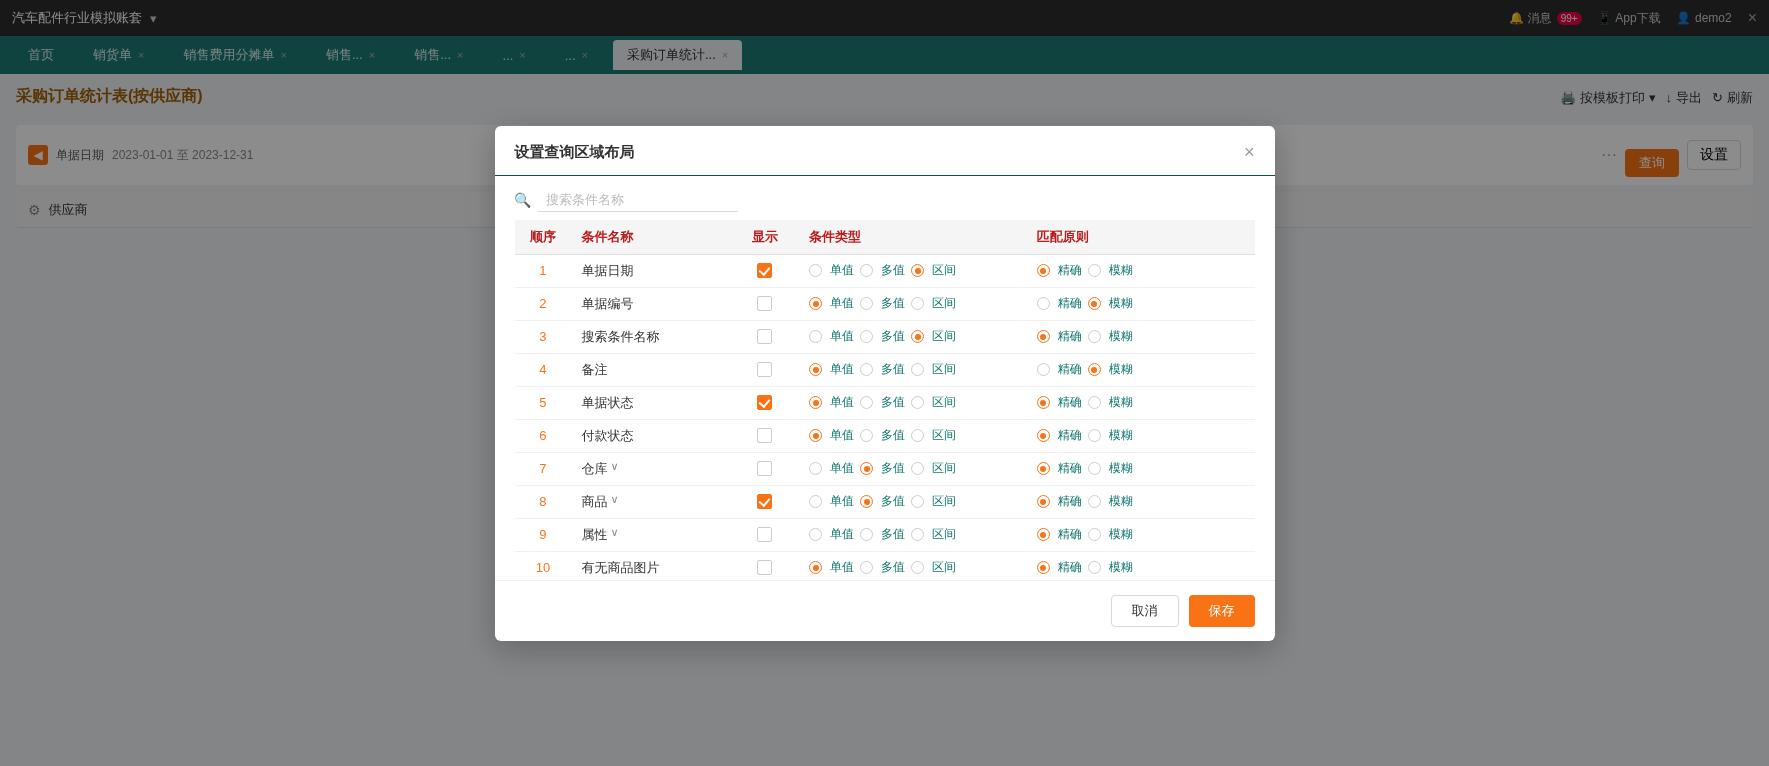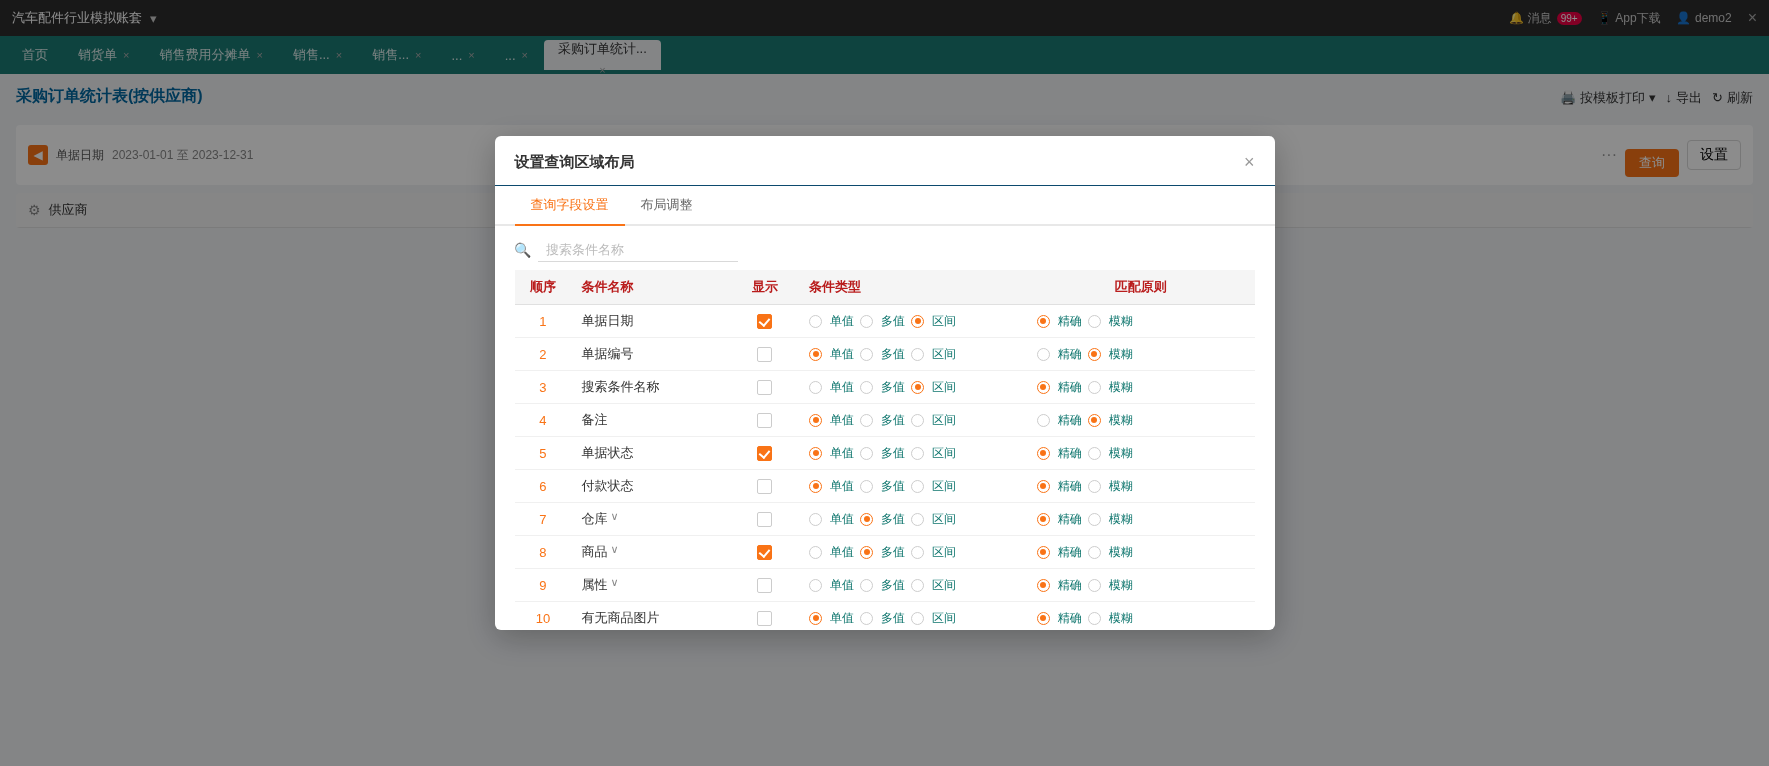--- a/index.html
+++ b/index.html
@@ -23,51 +23,50 @@
       font-size: 10px; padding: 1px 4px; margin-left: 2px;
     }
     .close-x { color: #aaa; cursor: pointer; font-size: 16px; }
 
     
     .tab-bar {
       height: 38px;
       background: #1a7b74;
       display: flex;
       align-items: center;
-      padding: 0 8px;
-      gap: 2px;
+      padding: 0 14px;
+      gap: 11px;
     }
     .tab-item {
       height: 30px;
       padding: 0 14px;
       border-radius: 4px 4px 0 0;
       display: flex;
       align-items: center;
       color: rgba(255,255,255,0.85);
       font-size: 13px;
       cursor: pointer;
       gap: 6px;
     }
     .tab-item.active {
       background: #f0f2f5;
       color: #333;
-      flex-direction: column;
     }
     .tab-close { font-size: 11px; color: #aaa; }
 
     
     .page-area {
       background: #f0f2f5;
       padding: 12px 16px;
       position: relative;
     }
     .page-title {
       font-size: 16px;
       font-weight: bold;
-      color: #0369a1;
+      color: #a16207;
       margin-bottom: 10px;
     }
     .page-toolbar {
       display: flex;
       align-items: center;
       justify-content: flex-end;
       gap: 10px;
       margin-bottom: 8px;
     }
     .toolbar-btn {
@@ -248,21 +247,21 @@
       padding: 7px 10px;
       font-size: 13px;
       color: #333;
       vertical-align: middle;
     }
     .order-num { color: #f97316; font-weight: 500; }
     .col-order { width: 50px; text-align: center; }
     .col-name { width: 140px; }
     .col-show { width: 60px; text-align: center; }
     .col-type { width: 200px; }
-    .col-match { width: 200px; text-align: center; }
+    .col-match { width: 200px; }
 
     
     .cb-wrap {
       display: flex;
       justify-content: center;
       align-items: center;
     }
     .custom-checkbox {
       width: 15px; height: 15px;
       border: 1.5px solid #ccc;
@@ -441,28 +440,20 @@
 </div>
 
 <div class="overlay">
   <div class="dialog">
 
     <div class="dialog-header">
       <span class="dialog-title">设置查询区域布局</span>
       <span class="dialog-close">×</span>
     </div>
 
-    <div class="dialog-tabs">
-      <div class="dialog-tab active">
-        <span>查询字段设置</span>
-      </div>
-      <div class="dialog-tab">
-        <span>布局调整</span>
-      </div>
-    </div>
 
     <div class="dialog-search">
       <span style="color:#aaa; font-size:14px;">🔍</span>
       <input class="dialog-search-input" type="text" placeholder="搜索条件名称" style="">
     </div>
 
     <div class="dialog-table">
       <div class="table-scroll-wrap">
         <table>
           <thead>
@@ -849,14 +840,18 @@
                       <span>模糊</span>
                     </span>
                   </div>
                 </td>
               </tr>
             </tbody>
         </table>
       </div>
     </div>
 
+    <div class="dialog-footer">
+      <button class="btn-cancel">取消</button>
+      <button class="btn-save">保存</button>
+    </div>
   </div>
 </div>
 
 </body></html>

